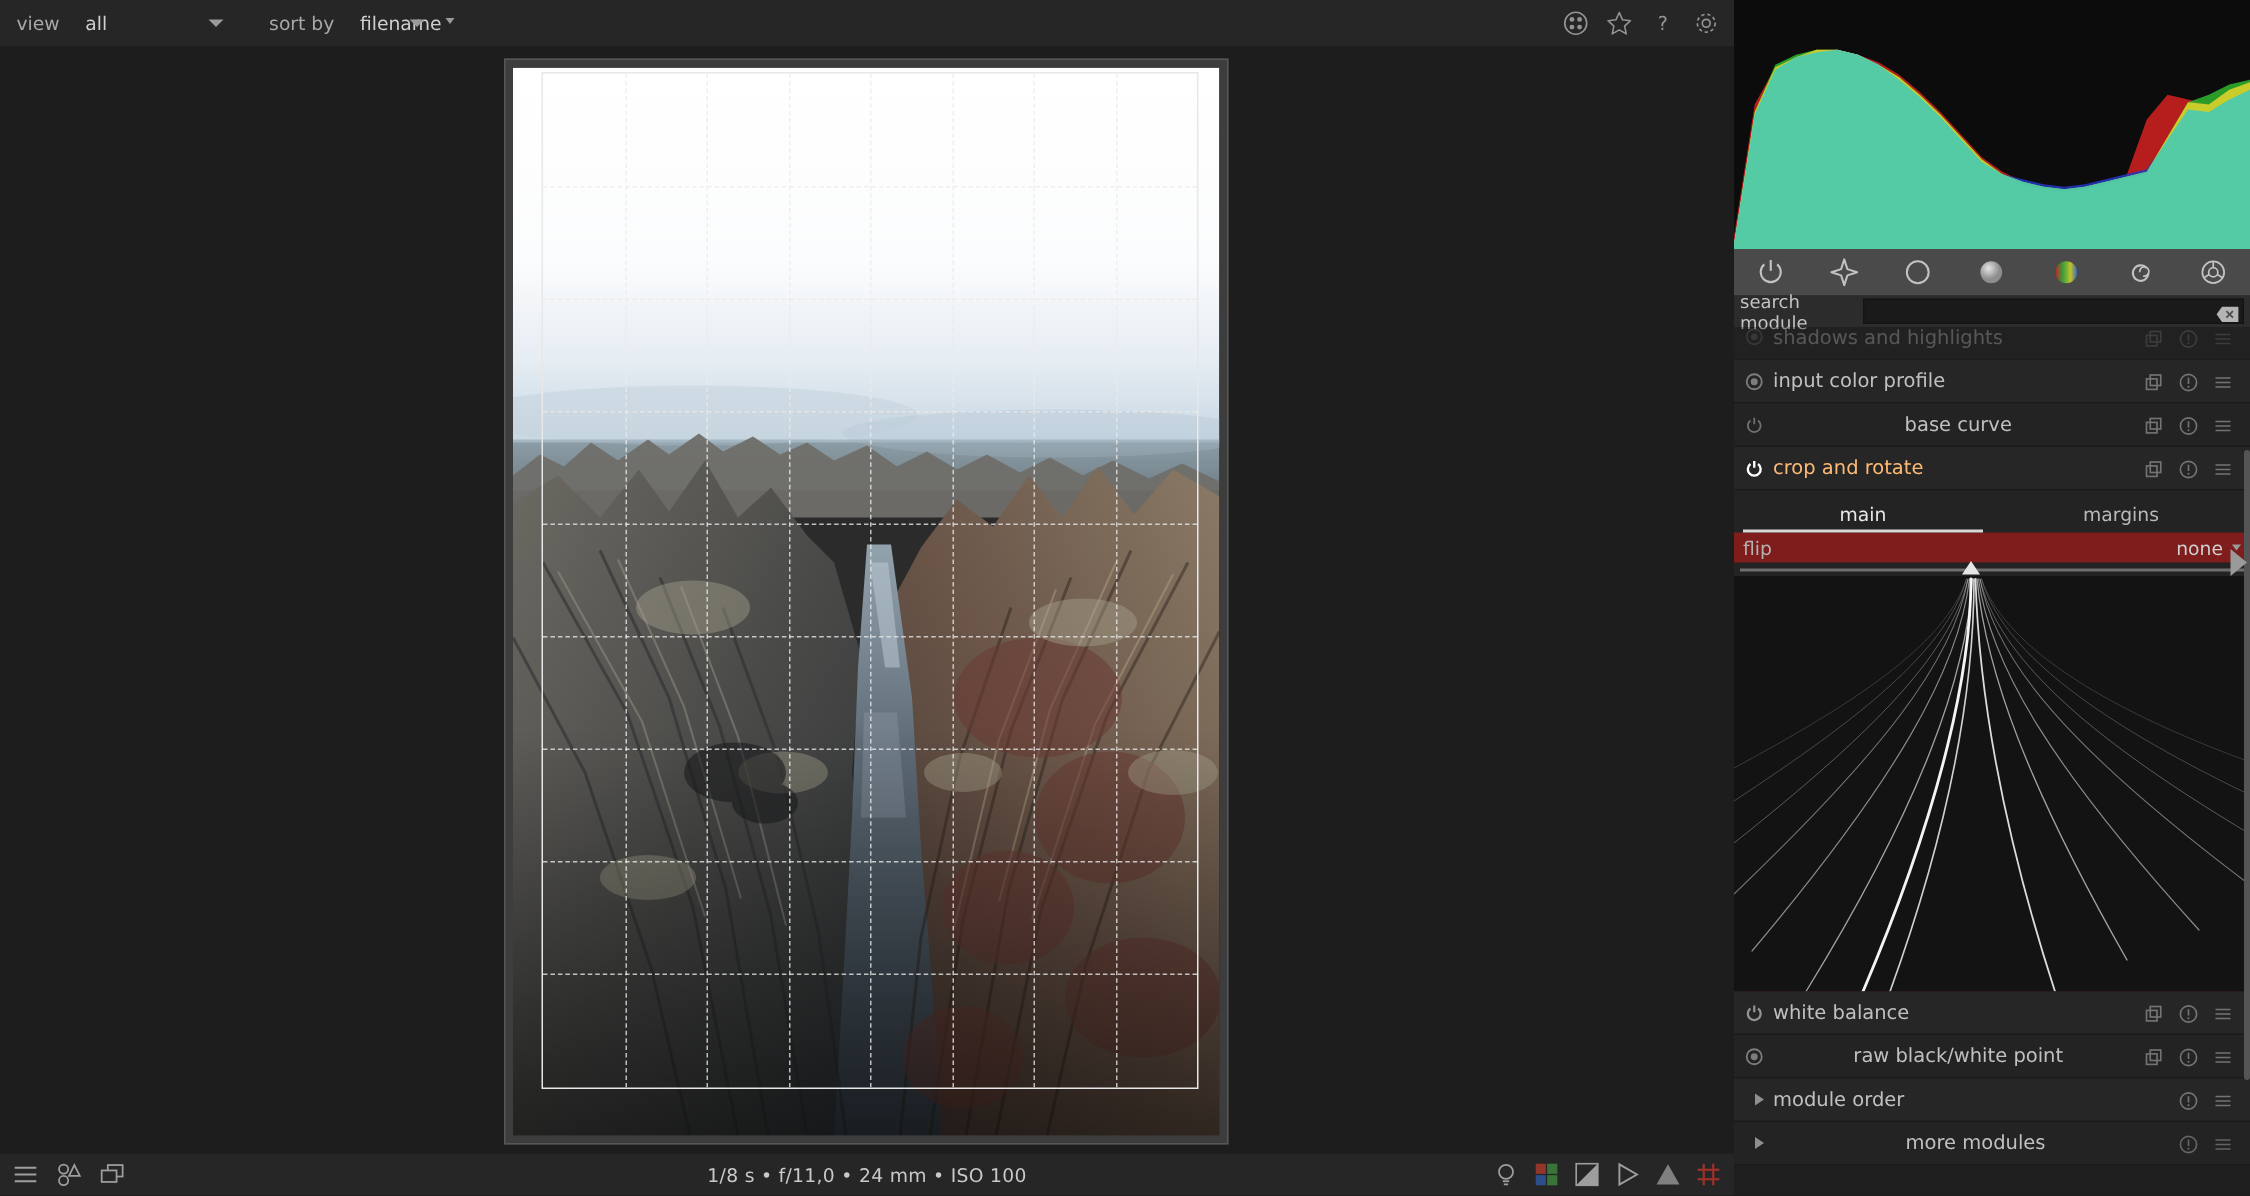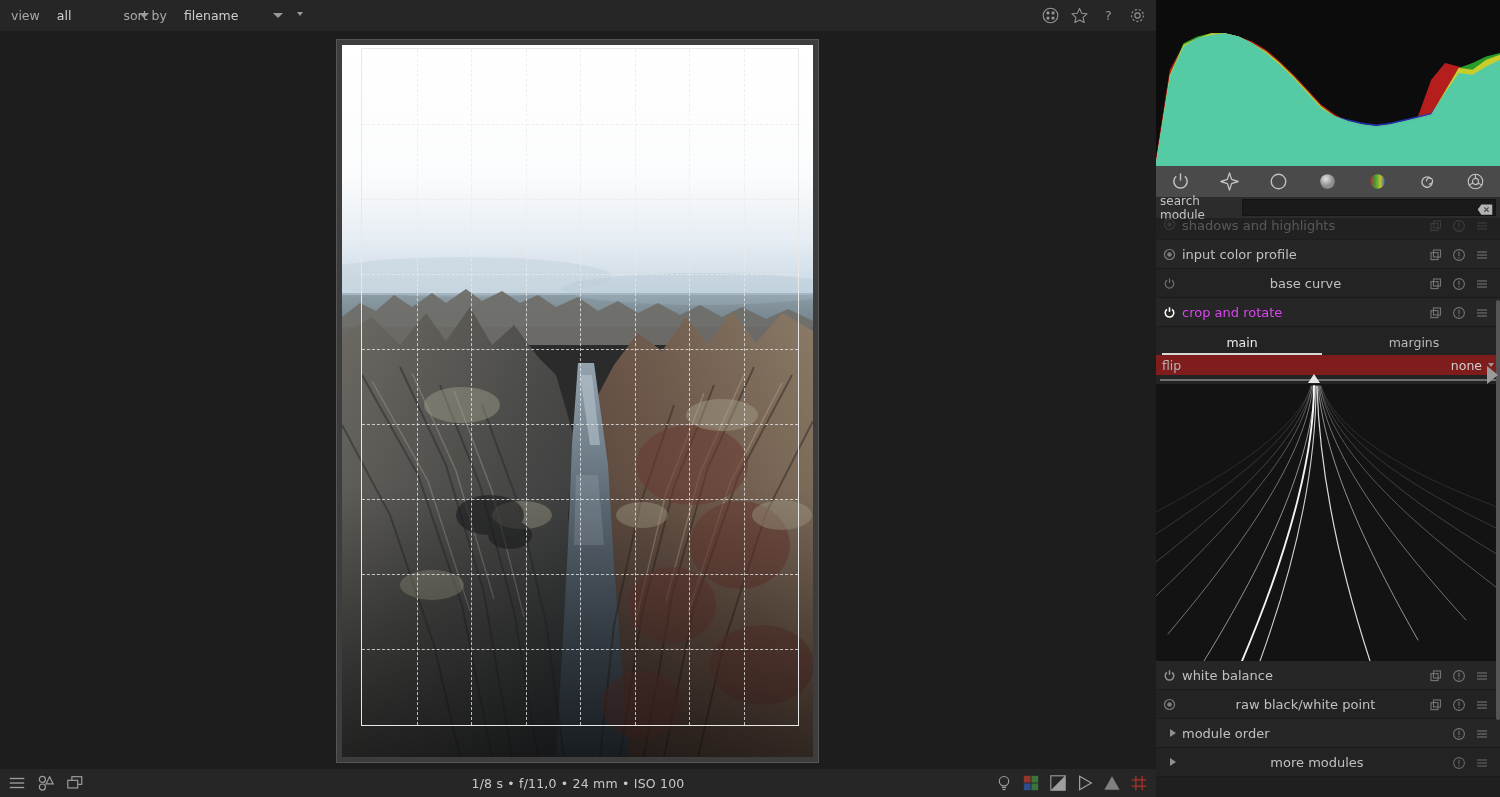--- a/index.html
+++ b/index.html
@@ -92,21 +92,21 @@
 
   #modlist{ position:absolute; left:0; top:218px; width:344px; height:579px; overflow:hidden; }
 
   .mod{
     position:relative; height:29px; display:flex; align-items:center;
     border-bottom:1px solid #1a1a1a; background:#262626;
   }
   .mod.alt{ background:#232323;text-align:center; }
   .mod .pw{ width:26px; display:flex; justify-content:center; }
   .mod .nm{ font-size:13px; color:#c0c0c0; flex:1; }
-  .mod.on .nm{ color:#d946ef; }
+  .mod.on .nm{ color:#fdba74; }
   .mod .acts{ display:flex; align-items:center; gap:9px; margin-right:11px; opacity:.62; }
   .aicon{ width:14px;height:14px; display:block; }
   .pwr{ width:13px;height:13px; display:block; opacity:.55; }
   .mod.on .pwr{ opacity:1; }
   .mod.partial{ height:22px; opacity:.35; align-items:flex-start; overflow:hidden; }
   .tri{ width:0;height:0;border-top:4.5px solid transparent;border-bottom:4.5px solid transparent;
         border-left:6.5px solid #8f8f8f; margin-left:8px; }
 
   
   #cr-body{ background:#7f1d1d; padding:0; }
@@ -135,21 +135,21 @@
 </style>
 </head>
 <body>
 
 <div id="app">
 
   <div id="topbar">
     <span class="tb-label">view</span>
     <span class="tb-value">all</span>
     <span class="caret" id="view-caret"></span>
-    <span class="tb-label" style="margin-left:52px">sort by</span>
+    <span class="tb-label" style="margin-left:108px">sort by</span>
     <span class="tb-value">filename</span>
     <span class="caret" id="sort-caret"></span>
     <span class="caret sm" id="sortdir-caret"></span>
 
     <div id="topicons">
       <span class="ticon">
         <svg viewBox="0 0 20 20">
             <circle cx="10" cy="10" r="8.6" fill="none" stroke="#bdbdbd" stroke-width="1.3"></circle>
         <circle cx="7" cy="7" r="1.9" fill="#bdbdbd"></circle>
             <circle cx="13" cy="7" r="1.9" fill="#bdbdbd"></circle>

